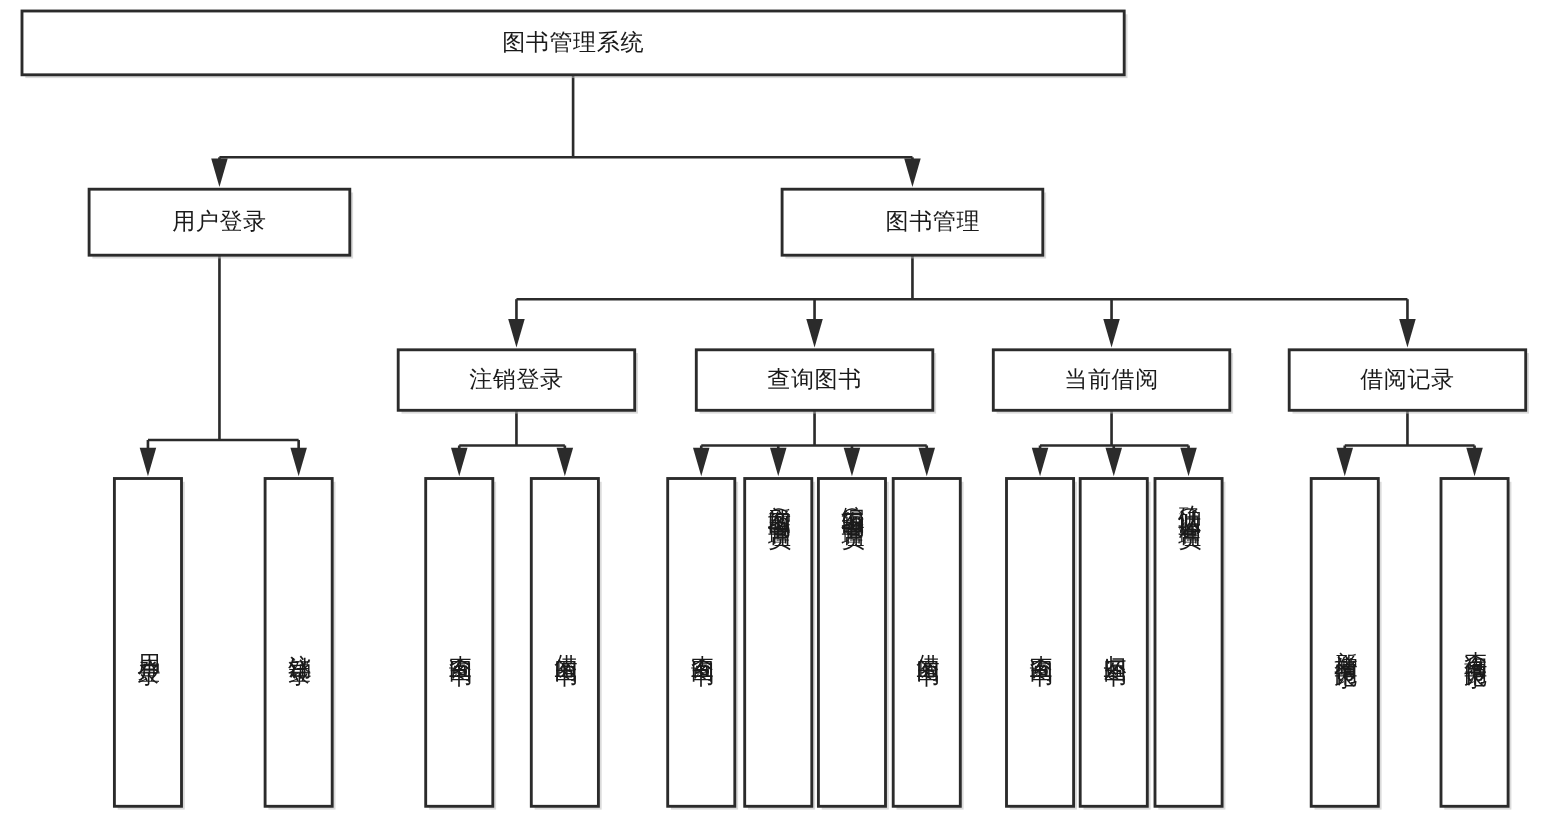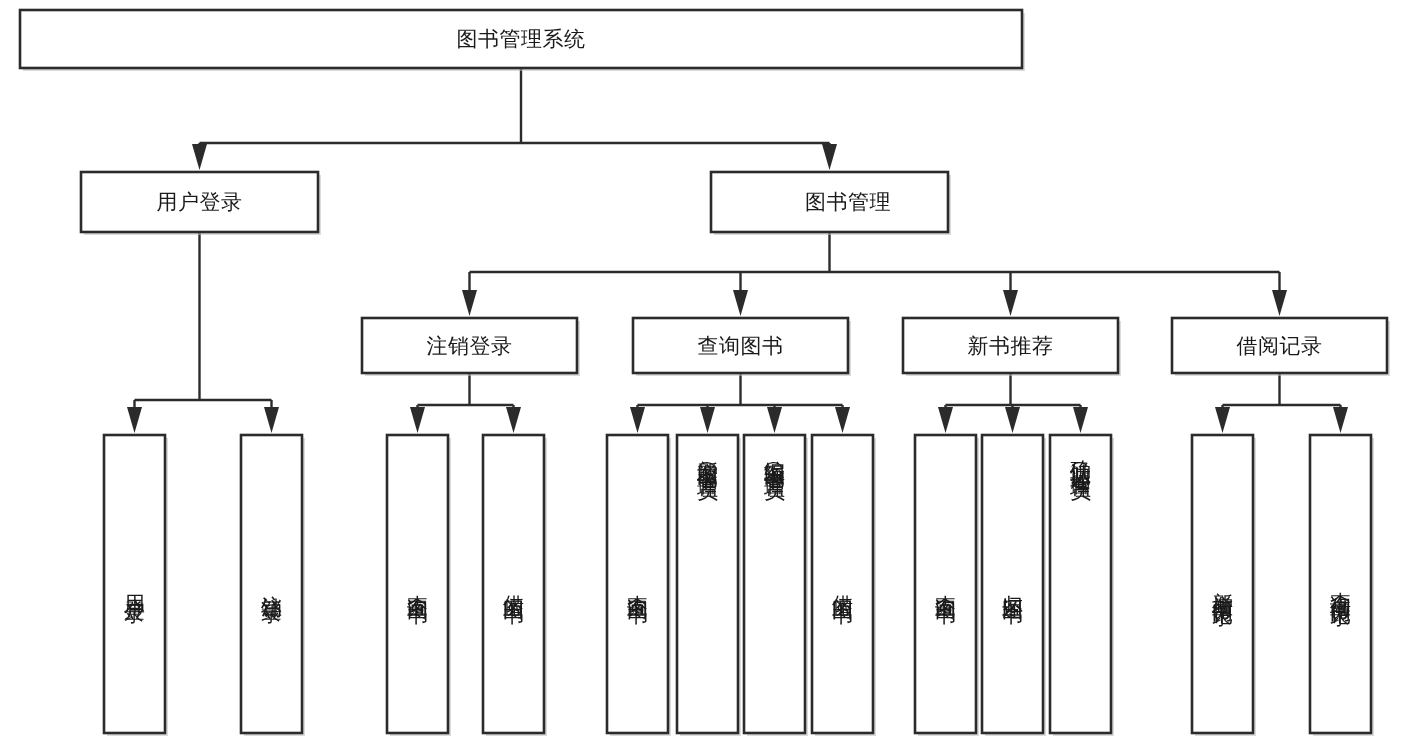--- a/index.html
+++ b/index.html
@@ -192,21 +192,21 @@
         <rect x="1313" y="438" width="61" height="298" class="node-shadow"></rect>
         <rect x="1310" y="435" width="61" height="298" class="node-box"></rect>
       </g>
   </svg>
   <div id="label-layer">
       <div class="node-label horizontal" style="left: 20px; top: 10px; width: 1002px; height: 58px;">图书管理系统</div>
       <div class="node-label horizontal" style="left: 81px; top: 172px; width: 237px; height: 60px;">用户登录</div>
       <div class="node-label horizontal" style="left: 711px; top: 172px; width: 237px; height: 60px; padding-left: 37px;">图书管理</div>
       <div class="node-label horizontal" style="left: 362px; top: 318px; width: 215px; height: 55px;">注销登录</div>
       <div class="node-label horizontal" style="left: 633px; top: 318px; width: 215px; height: 55px;">查询图书</div>
-      <div class="node-label horizontal" style="left: 903px; top: 318px; width: 215px; height: 55px;">新书推荐</div>
+      <div class="node-label horizontal" style="left: 903px; top: 318px; width: 215px; height: 55px;">当前借阅</div>
       <div class="node-label horizontal" style="left: 1172px; top: 318px; width: 215px; height: 55px; border-radius: 17px;">借阅记录</div>
       <div class="node-label vertical" style="left: 104px; top: 435px; width: 61px; height: 298px; align-items: center; justify-content: center;">用户登录</div>
       <div class="node-label vertical" style="left: 241px; top: 435px; width: 61px; height: 298px; align-items: center; justify-content: center;">注销登录</div>
       <div class="node-label vertical" style="left: 387px; top: 435px; width: 61px; height: 298px; align-items: center; justify-content: center;">查询图书</div>
       <div class="node-label vertical" style="left: 483px; top: 435px; width: 61px; height: 298px; align-items: center; justify-content: center;">借阅图书</div>
       <div class="node-label vertical" style="left: 607px; top: 435px; width: 61px; height: 298px; align-items: center; justify-content: center;">查询图书</div>
       <div class="node-label vertical" style="left: 677px; top: 435px; width: 61px; height: 298px; align-items: center; justify-content: flex-start; padding-top: 8px;">新增图书（管理员）</div>
       <div class="node-label vertical" style="left: 744px; top: 435px; width: 61px; height: 298px; align-items: center; justify-content: flex-start; padding-top: 8px;">编辑图书（管理员）</div>
       <div class="node-label vertical" style="left: 812px; top: 435px; width: 61px; height: 298px; align-items: center; justify-content: center;">借阅图书</div>
       <div class="node-label vertical" style="left: 915px; top: 435px; width: 61px; height: 298px; align-items: center; justify-content: center;">查询图书</div>

